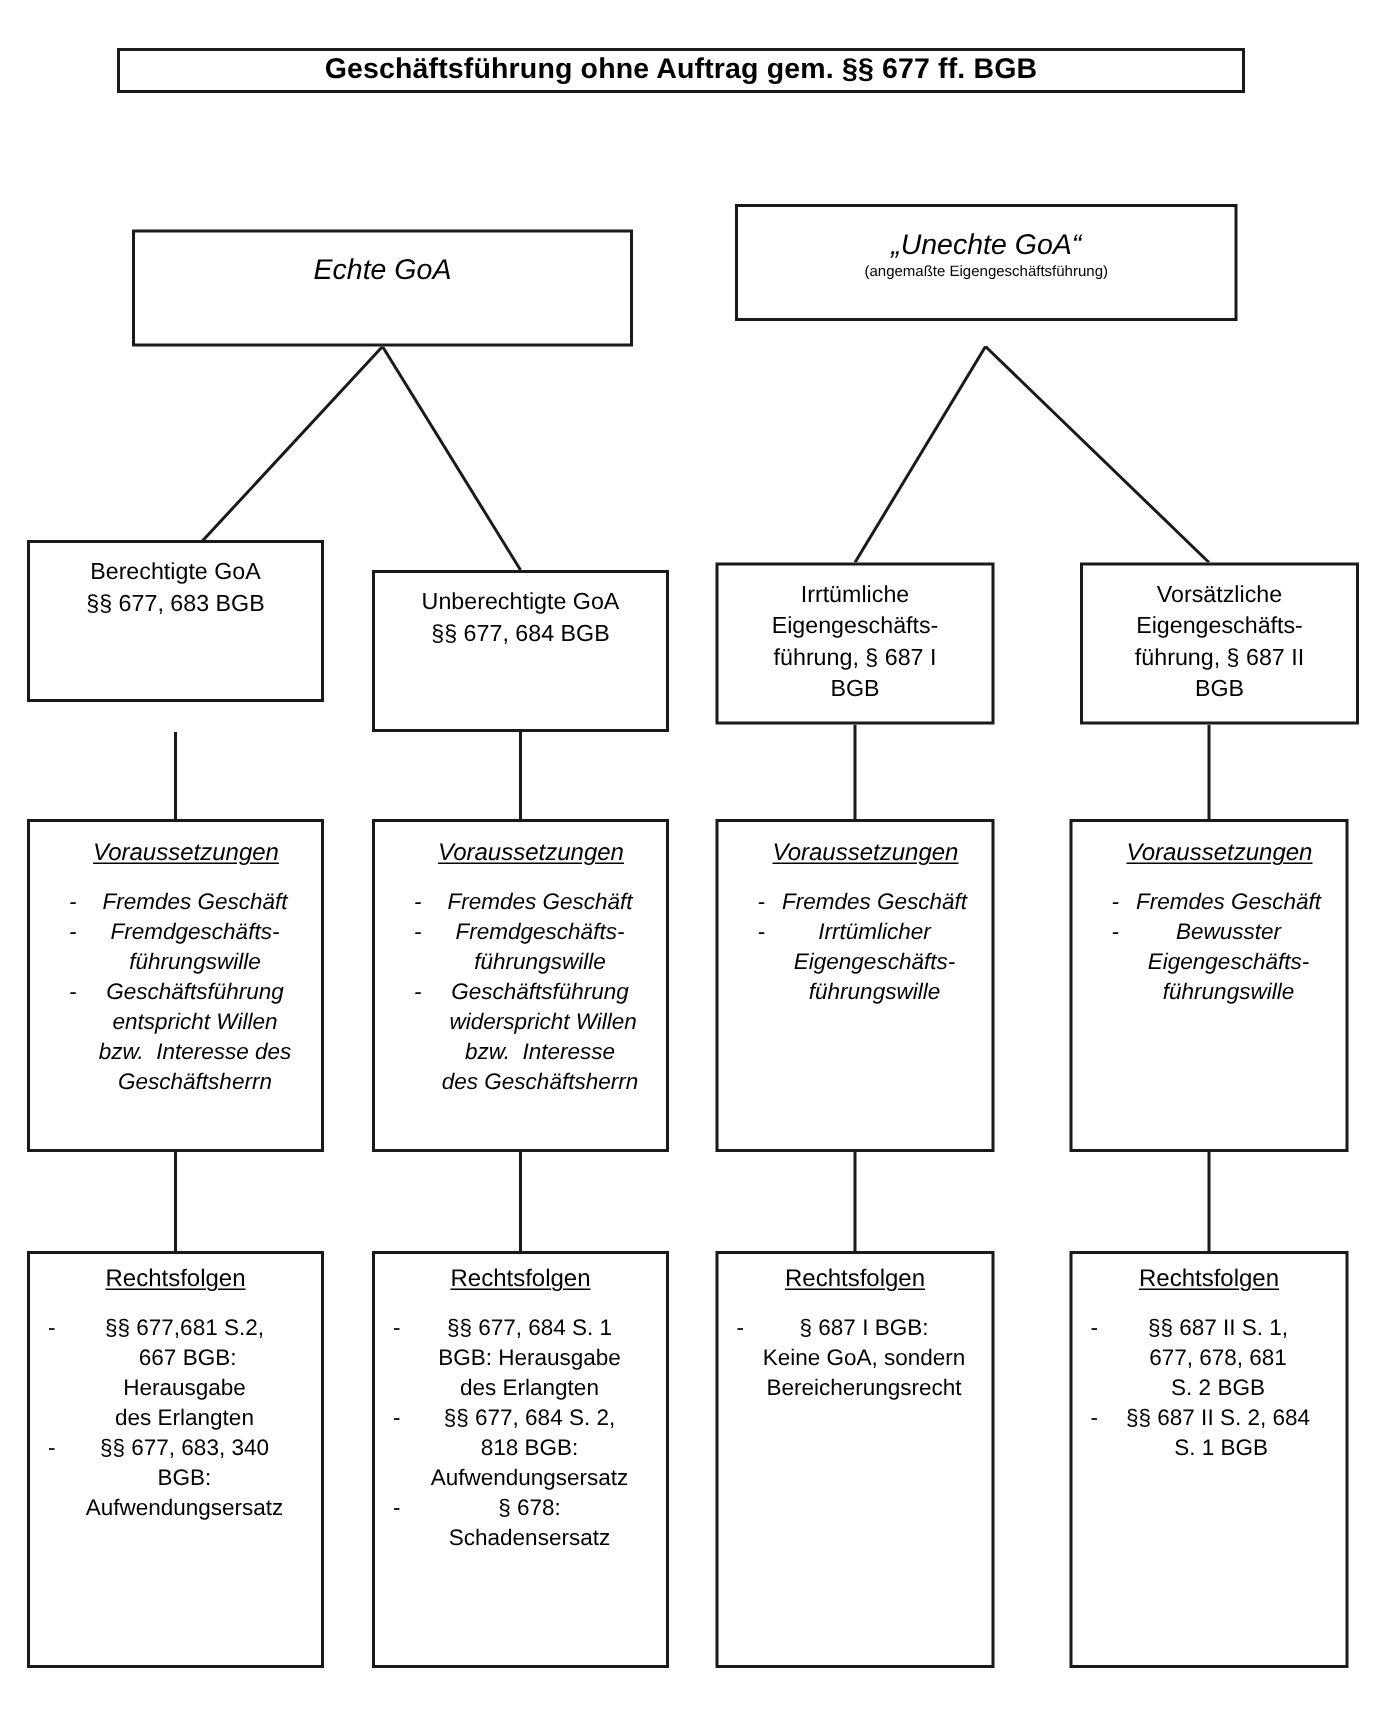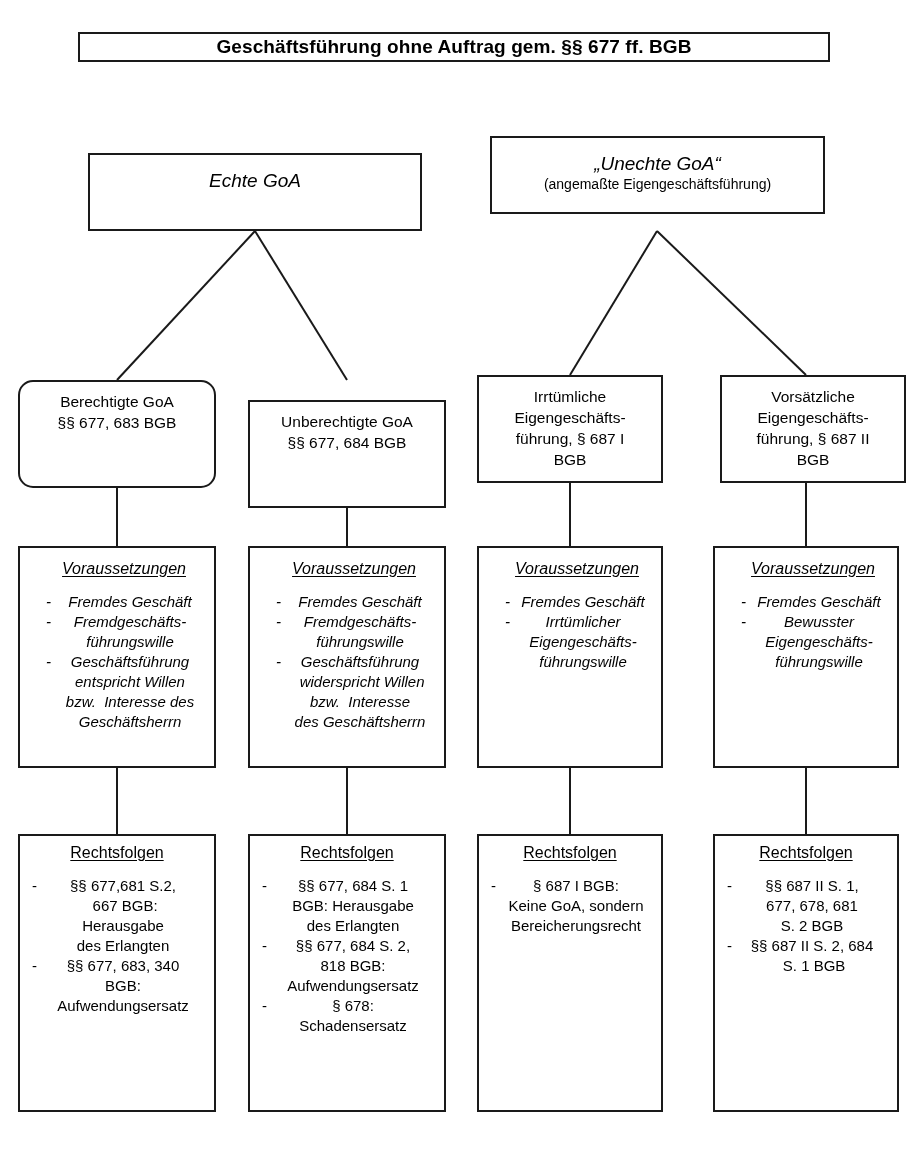--- a/index.html
+++ b/index.html
@@ -65,37 +65,37 @@
   }
   .l1-echte  { left: 88px;  top: 153px; width: 334px; }
   .l1-unechte{ left: 490px; top: 136px; width: 335px; }
   .l1-main {
     font-size: 19px;
     line-height: 1.25;
     text-align: center;
     font-style: italic;
   }
   .l1-sub {
-    font-size: 14px;
+    font-size: 10px;
     line-height: 1.25;
     text-align: center;
   }
 
   
   .l2 {
     height: 108px;
     padding-top: 10px;
     text-align: center;
   }
   .l2 .l2-text {
     font-size: 15.5px;
     line-height: 1.35;
   }
-  .l2-c1 { left: 18px;  top: 380px; width: 198px; border-radius: 15px; }
-  .l2-c2 { left: 248px; top: 400px; width: 198px; }
+  .l2-c1 { left: 18px;  top: 360px; width: 198px; }
+  .l2-c2 { left: 248px; top: 380px; width: 198px; }
   .l2-c3 { left: 477px; top: 375px; width: 186px; }
   .l2-c4 { left: 720px; top: 375px; width: 186px; }
 
   
   .l3 {
     height: 222px;
     padding: 12px 10px 0 24px;
     top: 546px;
     font-style: italic;
   }

